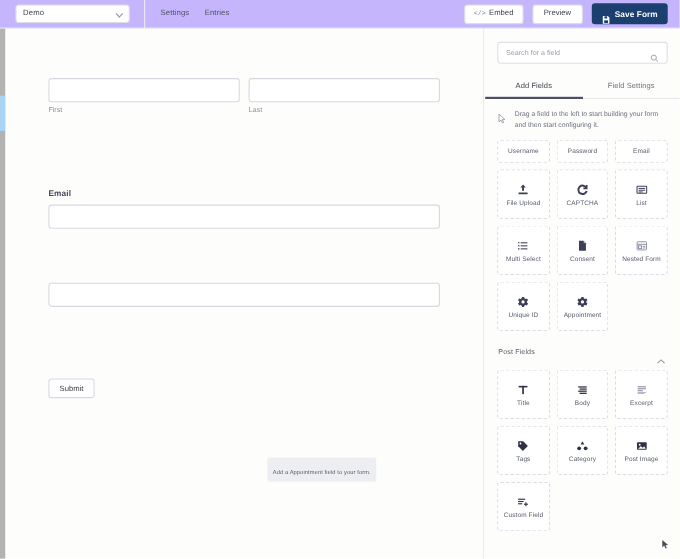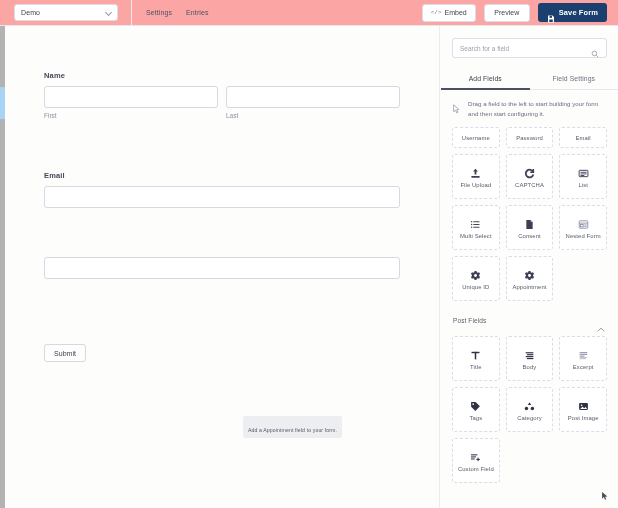--- a/index.html
+++ b/index.html
@@ -17,21 +17,21 @@
     background:#b3b3b3;
   }
   .page-scroll-accent{
     position:absolute; left:0; top:62px; width:5px; height:32px;
     background:#a8d4f5;
   }
 
   
   .topbar{
     position:absolute; left:0; top:0; width:618px; height:26px;
-    background:#fca5a5; border-bottom:1px solid #e6e6ec;
+    background:#c4b5fd; border-bottom:1px solid #e6e6ec;
     display:flex; align-items:center;
   }
   .form-select{
     margin-left:14px; width:104px; height:17px;
     border:1px solid #dcdce4; border-radius:3px; background:#fff;
     display:flex; align-items:center; justify-content:space-between;
     padding:0 5px 0 6px; cursor:pointer;
   }
   .form-select .fs-label{ font-size:7px; color:#3c3f4a; letter-spacing:.1px; }
   .chev-sm{ width:6px; height:6px; position:relative; }
@@ -189,21 +189,20 @@
           </svg>
         </span>
         <span class="lbl">Save Form</span>
       </div>
     </div>
   </div>
 
   <div class="canvas">
 
     <div class="field-block" style="left:39px; top:45px; width:356px;">
-      <div class="field-label">Name</div>
       <div class="row2">
         <div class="col" style="width:174px;">
           <div class="inp"></div>
           <div class="sublabel">First</div>
         </div>
         <div class="col" style="width:174px;">
           <div class="inp"></div>
           <div class="sublabel">Last</div>
         </div>
       </div>

